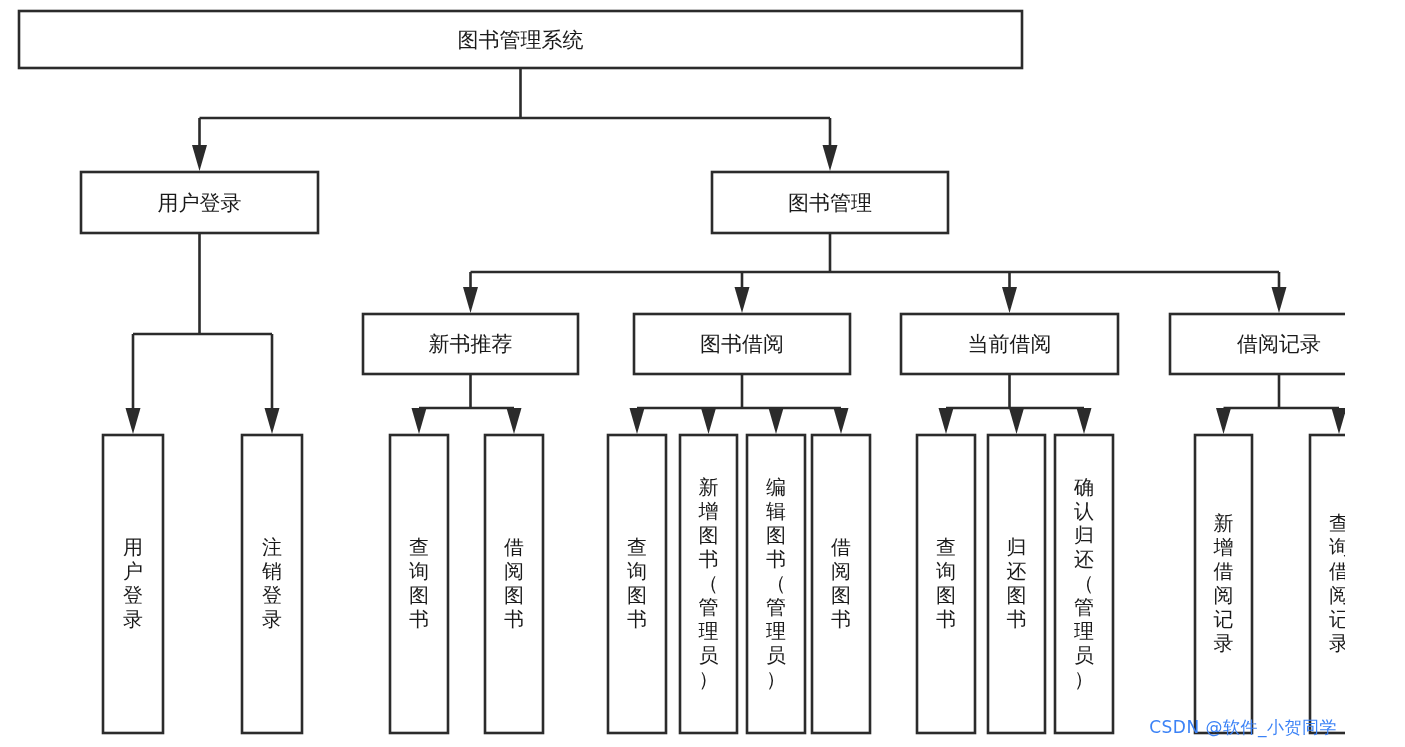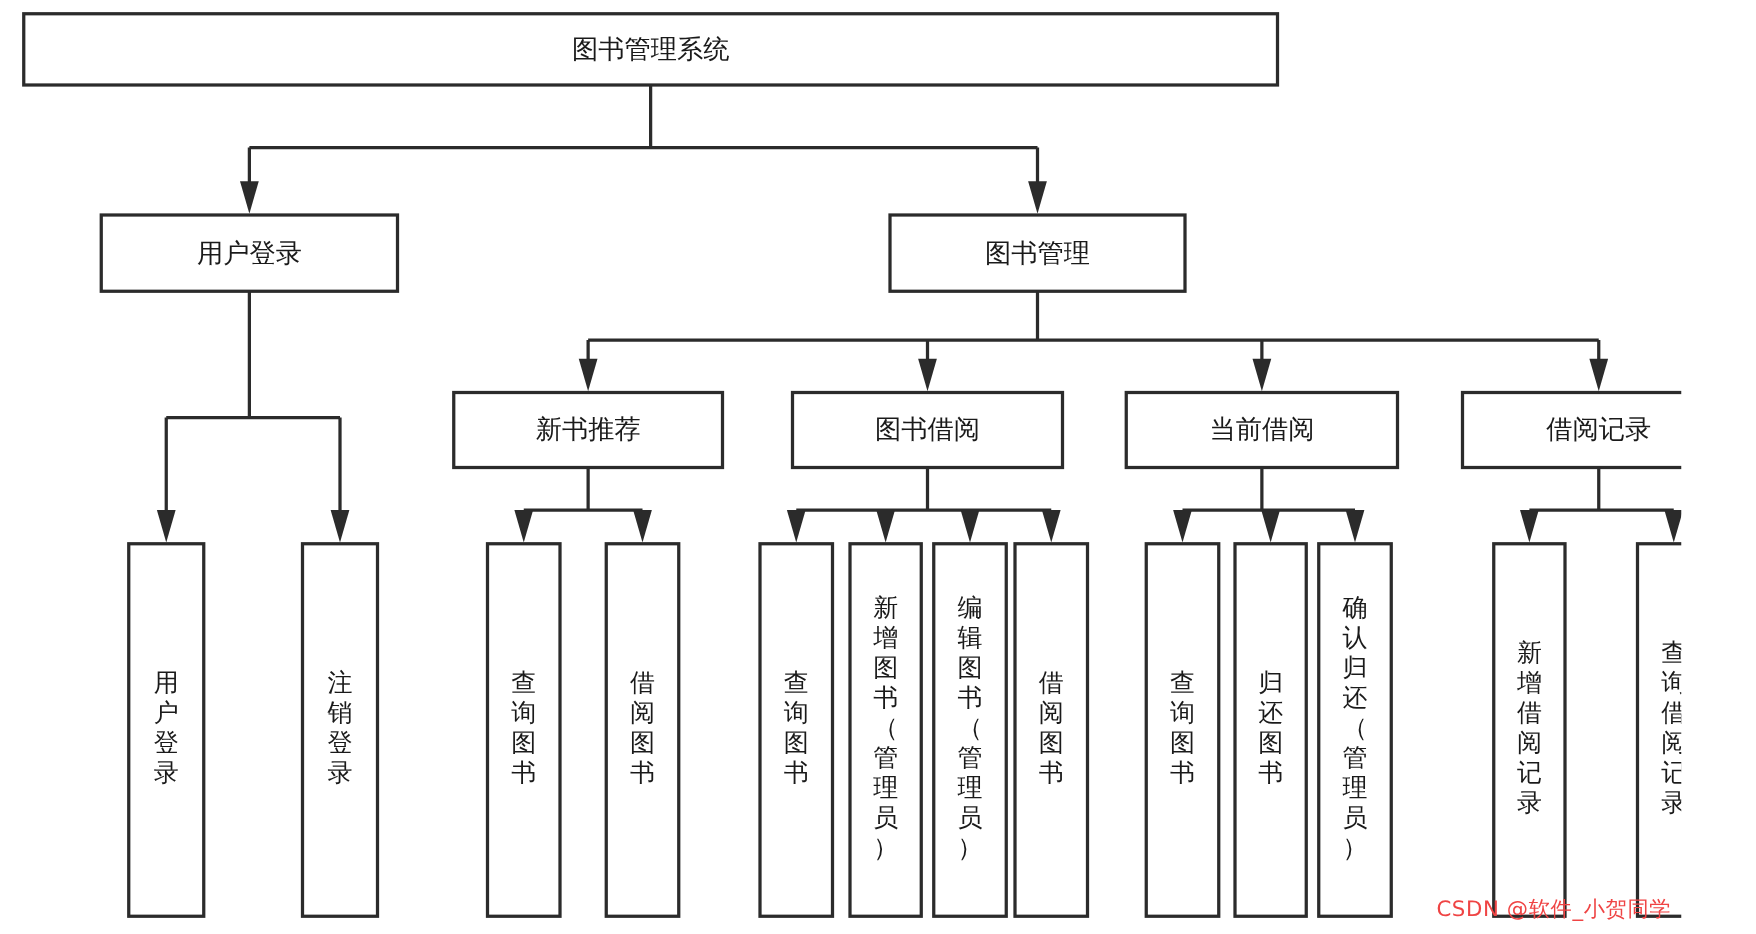--- a/index.html
+++ b/index.html
@@ -52,21 +52,21 @@
     font-size: 20px;
     text-anchor: middle;
     dominant-baseline: middle;
   }
   .watermark {
     position: absolute;
     right: 8px;
     bottom: 8px;
     font-family: "DejaVu Sans", "Liberation Sans", sans-serif;
     font-size: 17px;
-    color: #ef4444;
+    color: #3b82f6;
     letter-spacing: 0.5px;
     white-space: nowrap;
     user-select: none;
   }
 </style>
 </head>
 <body>
 
 <div id="stage">
   <svg id="diagram-svg" viewBox="0 0 1405 747">

